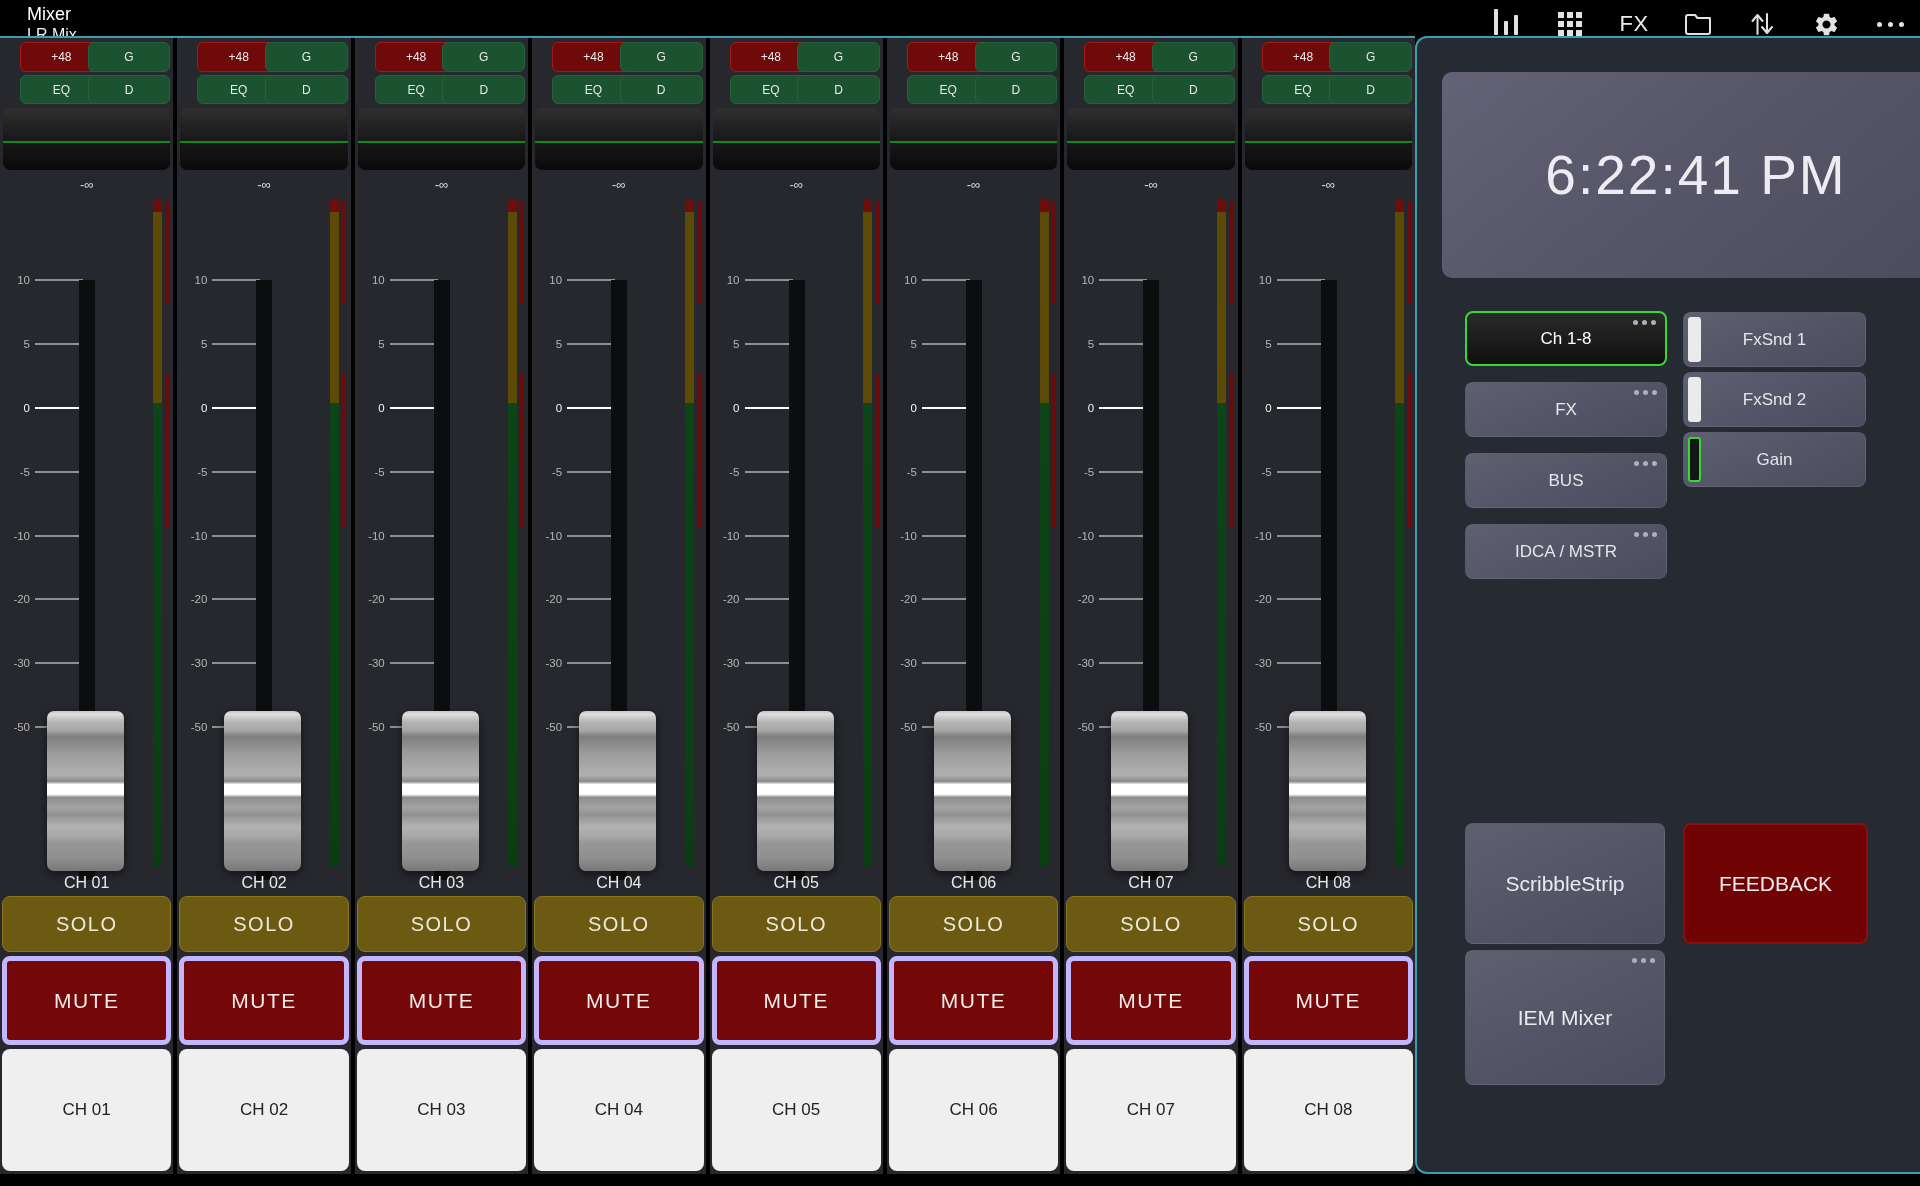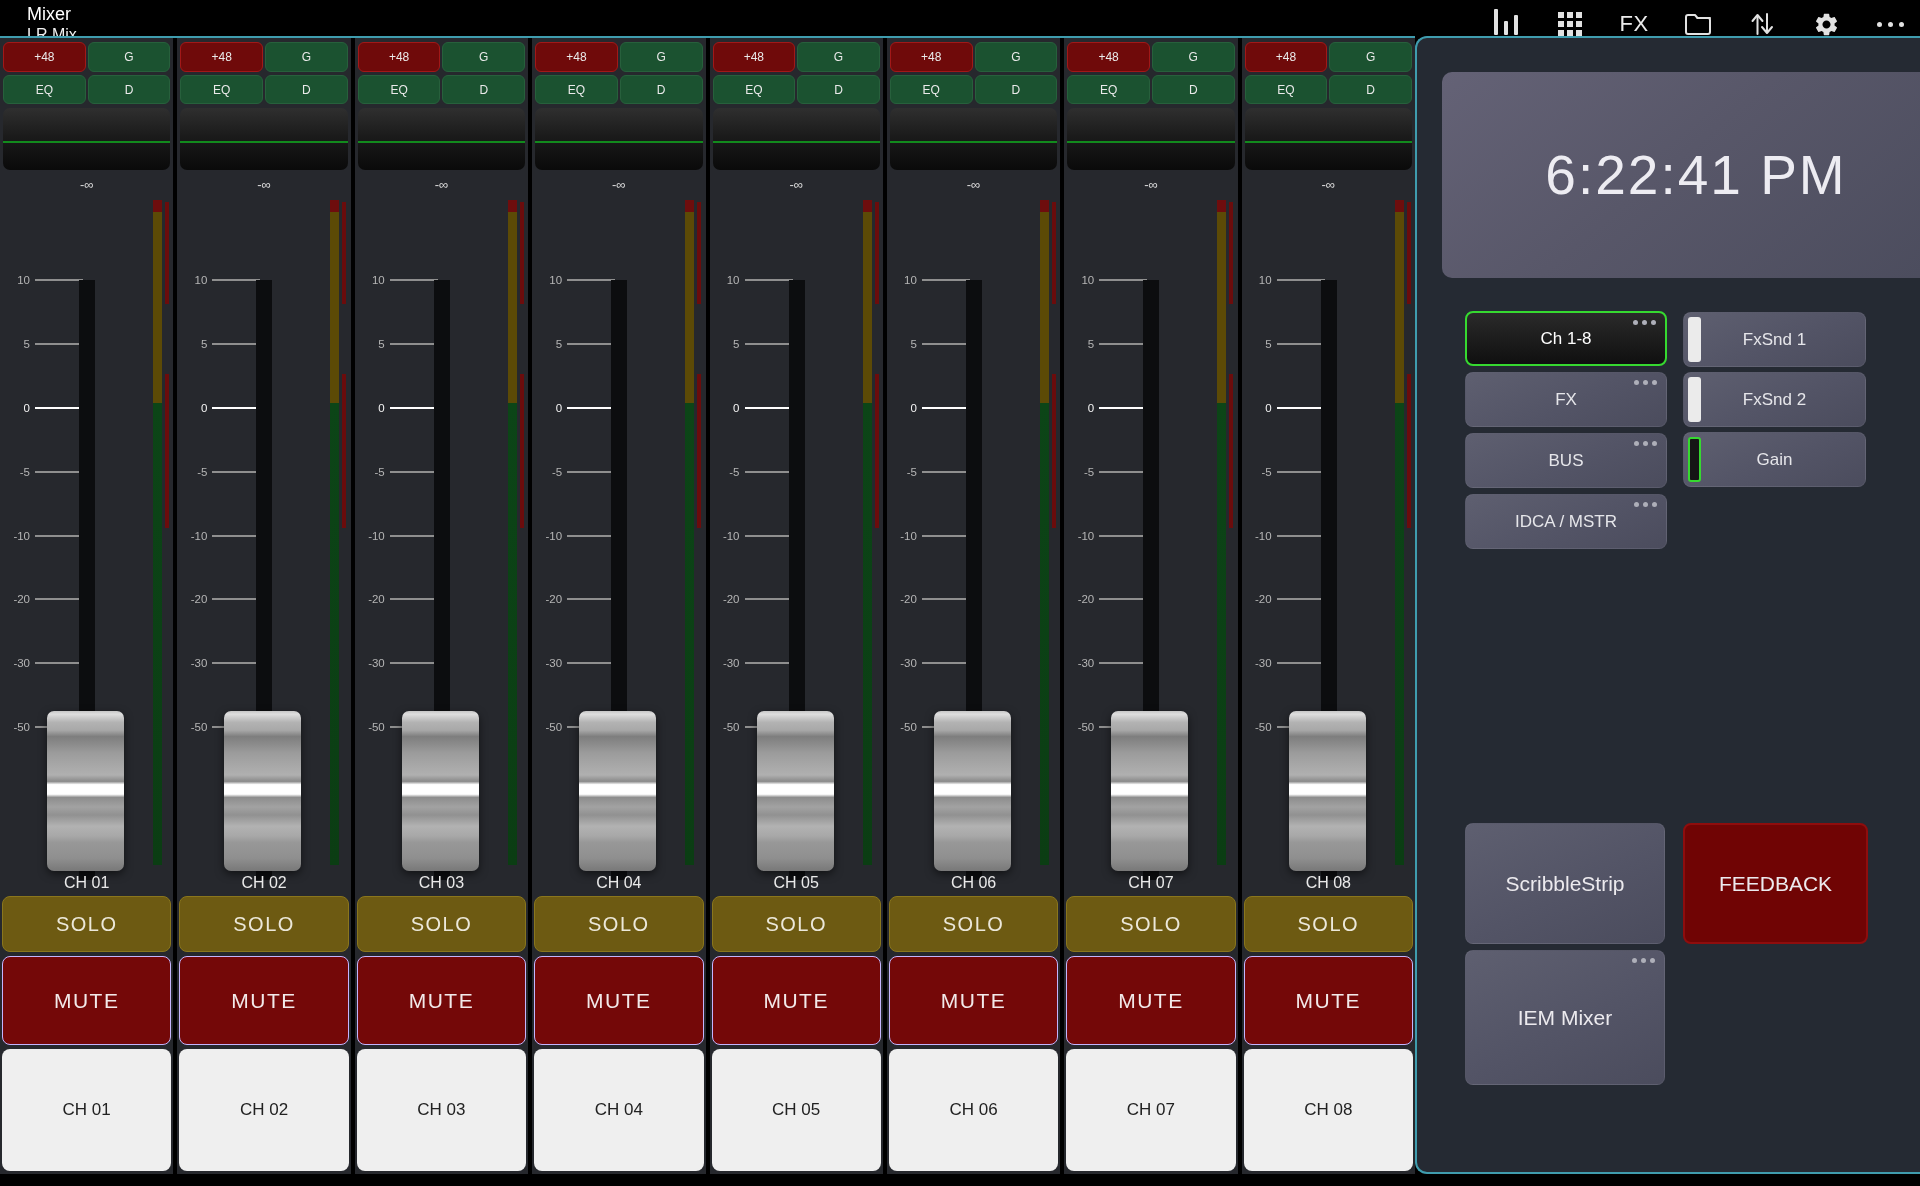--- a/index.html
+++ b/index.html
@@ -24,21 +24,21 @@
   .main { position: relative; height: 1138px; background: #000; }
 
   
   .mixer { position: absolute; left: 0; top: 0; width: 1415px; height: 1138px;
            display: grid; grid-template-columns: repeat(8, 1fr); column-gap: 4px;
            border-top: 2px solid #3f9cae; background: #000; }
   .strip { position: relative; background: #26282d; height: 1136px; }
 
   .cbtn { position: absolute; height: 30px; border-radius: 6px; display: flex; align-items: center;
           justify-content: center; font-size: 12px; color: #eaeaea; cursor: pointer; }
-  .cbtn.half-l { left: 3px; width: calc(50% - 4px); }
+  .cbtn.half-l { left: 20px; width: calc(50% - 4px); }
   .cbtn.half-r { right: 3px; width: calc(50% - 4px); }
   .cbtn.red   { background: #6f0a0a; border: 1px solid #a21818; }
   .cbtn.green { background: #1b5230; border: 1px solid #27603c; }
   .row1 { top: 4px; } .row2 { top: 37px; height: 29px; }
 
   .eqdisp { position: absolute; left: 3px; right: 3px; top: 70px; height: 62px; border-radius: 7px;
             background: linear-gradient(180deg, #2f2f2f 0%, #1b1b1b 45%, #0a0a0a 100%); overflow: hidden; cursor: pointer; }
   .eqline { position: absolute; left: 0; right: 0; top: 33px; height: 2px; background: #128a1d; }
 
   .fval { position: absolute; left: 0; width: 100%; top: 139px; text-align: center;
@@ -72,37 +72,37 @@
             #a2a2a2 60%, #919191 65%, #b2b2b2 72%, #a8a8a8 78%,
             #989898 82%, #8f8f8f 92%, #787878 100%); }
 
   .chname { position: absolute; left: 0; width: 100%; top: 836px; text-align: center;
             font-size: 16px; color: #eaeaea; }
 
   .solo { position: absolute; left: 2px; right: 2px; top: 858px; height: 56px; border-radius: 8px;
           background: #6d5a12; border: 1px solid #8a761c; display: flex; align-items: center; justify-content: center;
           font-size: 20px; letter-spacing: 1.5px; color: #ece8da; cursor: pointer; }
   .mute { position: absolute; left: 2px; right: 2px; top: 918px; height: 89px; border-radius: 8px;
-          background: #740808; border: 1px solid #c4b5fd; display: flex; align-items: center; justify-content: center;
+          background: #740808; border: 5px solid #c4b5fd; display: flex; align-items: center; justify-content: center;
           font-size: 21px; letter-spacing: 1.5px; color: #f2e9e9; cursor: pointer; }
   .scribble { position: absolute; left: 2px; right: 2px; top: 1011px; height: 122px; border-radius: 8px;
           background: #efefef; display: flex; align-items: center; justify-content: center;
           font-size: 17px; color: #222; cursor: pointer; }
 
   
   .panel { position: absolute; left: 1415px; top: 0; width: 505px; height: 1138px;
            background: #252a33; border: 2px solid #3f9cae; border-right: none;
            border-radius: 12px 0 0 12px; }
   .clock { position: absolute; left: 25px; top: 34px; width: 508px; height: 206px; border-radius: 10px;
            background: linear-gradient(140deg, #646276 0%, #585769 45%, #4b4c5d 100%);
            display: flex; align-items: center; justify-content: center;
            font-size: 55px; color: #edecf2; letter-spacing: 2px; }
 
   .tabs-col { position: absolute; display: flex; flex-direction: column; }
-  .layer-tabs { left: 48px; top: 273px; width: 202px; gap: 6px; }
+  .layer-tabs { left: 48px; top: 273px; width: 202px; gap: 16px; }
   .send-tabs  { left: 266px; top: 274px; width: 183px; gap: 5px; }
 
   .rbtn { position: relative; height: 55px; border-radius: 8px; display: flex; align-items: center; justify-content: center;
           background: linear-gradient(155deg, #5e5f70 0%, #535466 55%, #4b4c5d 100%);
           border: 1px solid rgba(255,255,255,0.05);
           font-size: 17px; color: #e6e6ea; cursor: pointer; }
   .rbtn.selected { background: linear-gradient(180deg, #2a2a2a 0%, #101010 100%);
                    border: 2px solid #36d930; color: #fff; }
   .dots { position: absolute; top: 7px; right: 9px; display: flex; gap: 4px; }
   .dots i { width: 5px; height: 5px; border-radius: 50%; background: #aeafb9; }

